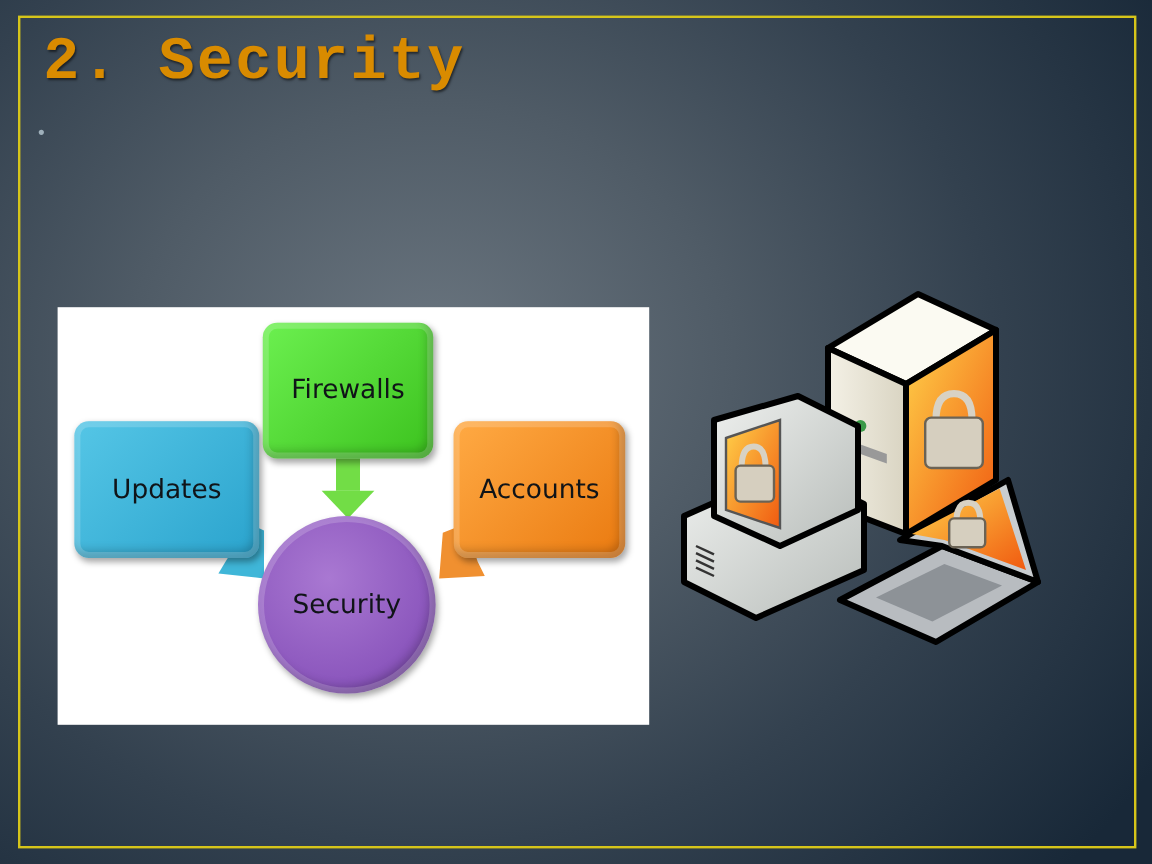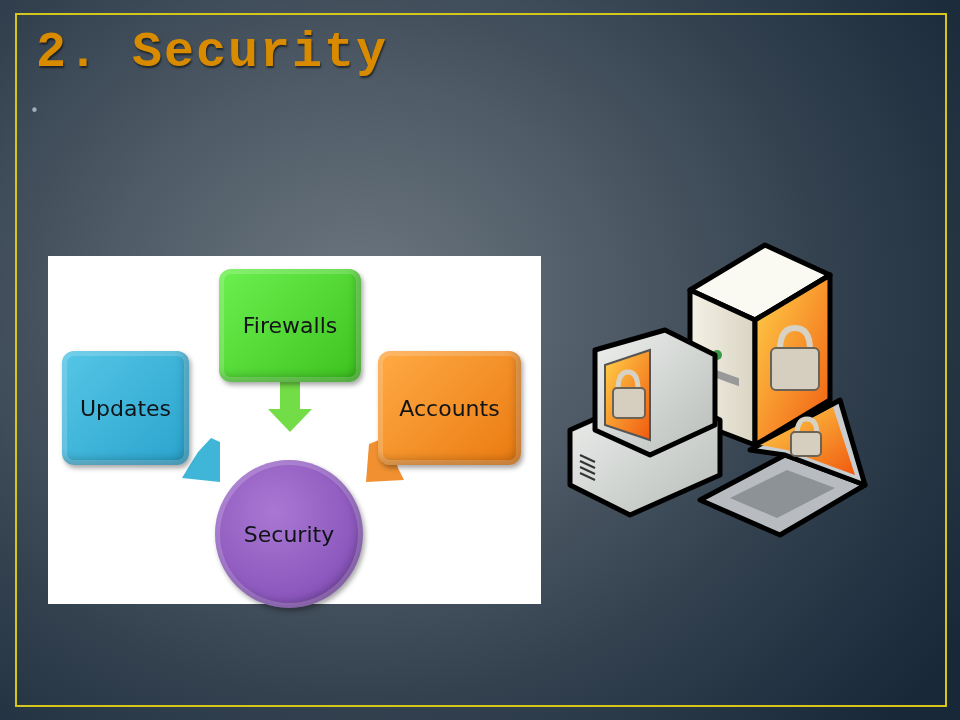--- a/index.html
+++ b/index.html
@@ -24,25 +24,25 @@
     .bullet-dot { position: absolute; left: 0; top: 0; color: #9fb0bb; font-size: 15px; }
     .diagram {
       position: absolute; left: 48px; top: 256px; width: 493px; height: 348px; background: #ffffff;
     }
     .node {
       position: absolute; display: flex; align-items: center; justify-content: center;
       font-family: "DejaVu Sans", sans-serif; font-size: 22px; color: #101418;
       border-radius: 12px;
       box-shadow: inset 0 0 0 5px rgba(255,255,255,0.18), inset -5px -6px 8px rgba(0,0,0,0.22), 2px 3px 5px rgba(0,0,0,0.35);
     }
-    .node-updates { left: 14px; top: 95px; width: 127px; height: 114px; background: linear-gradient(135deg,#55c6e6,#2aa3cd); }
+    .node-updates { left: 14px; top: 95px; width: 154px; height: 114px; background: linear-gradient(135deg,#55c6e6,#2aa3cd); }
     .node-firewalls { left: 171px; top: 13px; width: 142px; height: 113px; background: linear-gradient(135deg,#6cf050,#3cc21e); }
     .node-accounts { left: 330px; top: 95px; width: 143px; height: 114px; background: linear-gradient(135deg,#ffaa44,#ea7a10); }
     .node-security {
-      left: 167px; top: 204px; width: 148px; height: 148px; border-radius: 50%;
+      left: 167px; top: 174px; width: 148px; height: 148px; border-radius: 50%;
       background: radial-gradient(circle at 40% 35%, #a978d2, #8a55bc 70%, #70409e);
       justify-content: center;
     }
     .server-art { position: absolute; left: 565px; top: 230px; width: 310px; height: 320px; }
   </style>
 </head>
 <body>
 
 <div class="frame"></div>
 

